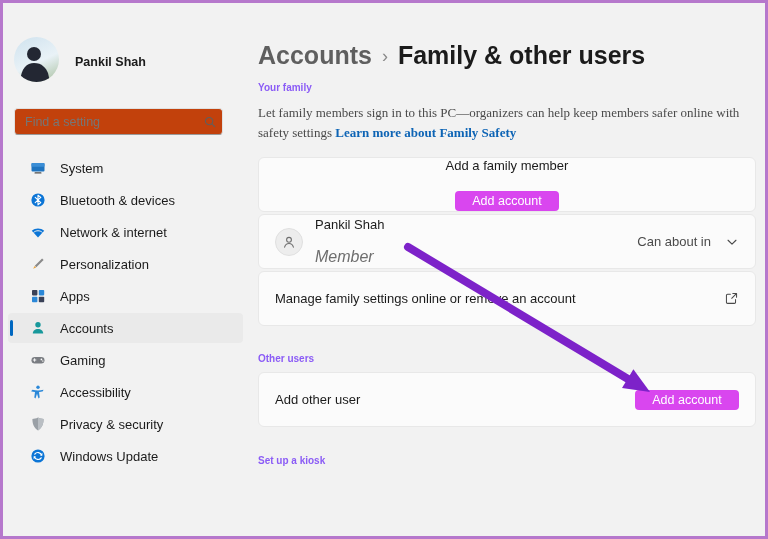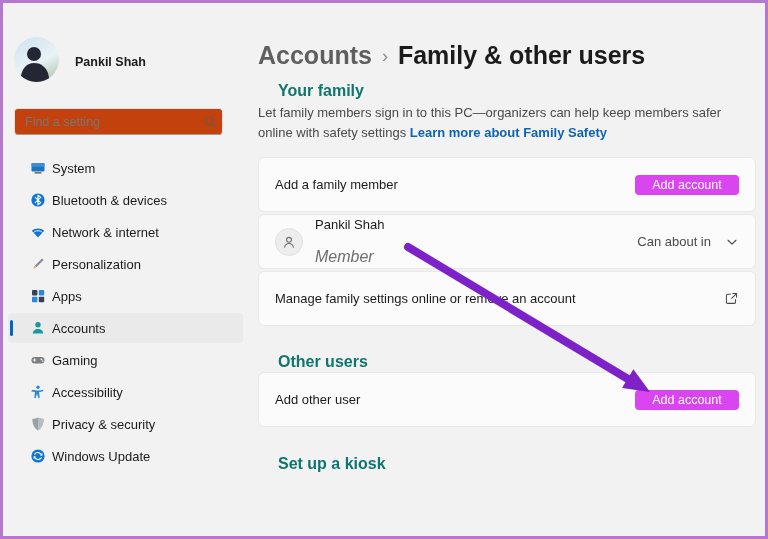--- a/index.html
+++ b/index.html
@@ -29,37 +29,37 @@
   }
   .search-box input {
     flex:1; border:none; outline:none; background:transparent;
     font-family:"Liberation Sans",sans-serif; font-size:12.5px; color:#1b1b1b; padding:0 4px 0 10px;
   }
   .search-box input::placeholder { color:#767676; }
   .search-icon { width:24px; display:flex; justify-content:center; }
   .nav { position:absolute; left:5px; top:150px; width:235px; }
   .nav-item {
     position:relative; height:30px; margin-bottom:2px; border-radius:4px;
-    display:flex; align-items:center; padding-left:22px; gap:6px;
+    display:flex; align-items:center; padding-left:22px; gap:14px;
     font-size:13px; color:#1b1b1b; cursor:pointer;
   }
   .nav-item.selected { background:#eaeaea; }
   .nav-item.selected::before {
     content:""; position:absolute; left:2px; top:7px; width:3px; height:16px;
     border-radius:2px; background:#0067c0;
   }
   .nav-icon { width:16px; height:16px; flex:0 0 16px; }
   
   .main { position:absolute; left:255px; top:0; width:498px; height:100%; }
   .breadcrumb { position:absolute; left:0; top:38px; display:flex; align-items:center; gap:10px; }
   .crumb-root { font-size:25px; font-weight:600; color:#5f5f5f; }
   .crumb-sep  { font-size:18px; color:#8a8a8a; padding-top:2px; }
   .page-title { font-size:25px; font-weight:600; color:#1b1b1b; }
-  .sec-heading { position:absolute; left:0; font-size:16px; font-weight:700; color:#0f766e;margin-left:20px; }
-  .desc { position:absolute; left:0; top:100px; width:498px; font-size:13px; line-height:1.55; color:#4a4a4a; }
+  .sec-heading { position:absolute; left:0; font-size:10px; font-weight:700; color:#8b5cf6; }
+  .desc { position:absolute; left:0; top:100px; width:498px; font-size:13px; line-height:1.55; color:#4a4a4a;font-family:Liberation Serif, serif; }
   .desc a { color:#0d64b5; font-weight:600; text-decoration:none; }
   .card {
     position:absolute; left:0; width:498px; height:55px; background:#fbfbfb;
     border:1px solid #e8e8e8; border-radius:6px;
     display:flex; align-items:center; padding:0 16px;
   }
   .card .label { font-size:13px; color:#1b1b1b; }
   .spacer { flex:1; }
   .accent-btn {
     width:104px; height:20px; border:none; border-radius:4px; background:#d946ef;
@@ -185,21 +185,21 @@
       <span class="crumb-sep">›</span>
       <span class="page-title">Family &amp; other users</span>
     </div>
 
     <div class="sec-heading" style="top:79px;">Your family</div>
     <div class="desc">
       <span>Let family members sign in to this PC—organizers can help keep members safer online with safety settings</span>
       <a href="#">Learn more about Family Safety</a>
     </div>
 
-    <div class="card" style="top:154px;">
+    <div class="card" style="top:154px;flex-direction:column;">
       <span class="label">Add a family member</span>
       <span class="spacer"></span>
       <button class="accent-btn">Add account</button>
     </div>
 
     <div class="card" style="top:211px;">
       <span class="member-avatar">
         <svg width="16" height="16" viewBox="0 0 16 16">
             <circle cx="8" cy="5.8" r="2.4" stroke="#6e6e6e" stroke-width="1.1" fill="none"></circle>
             <path d="M3.6 13.2 c0.7-2.5 2.3-3.7 4.4-3.7 s3.7 1.2 4.4 3.7" stroke="#6e6e6e" stroke-width="1.1" fill="none" stroke-linecap="round"></path>

